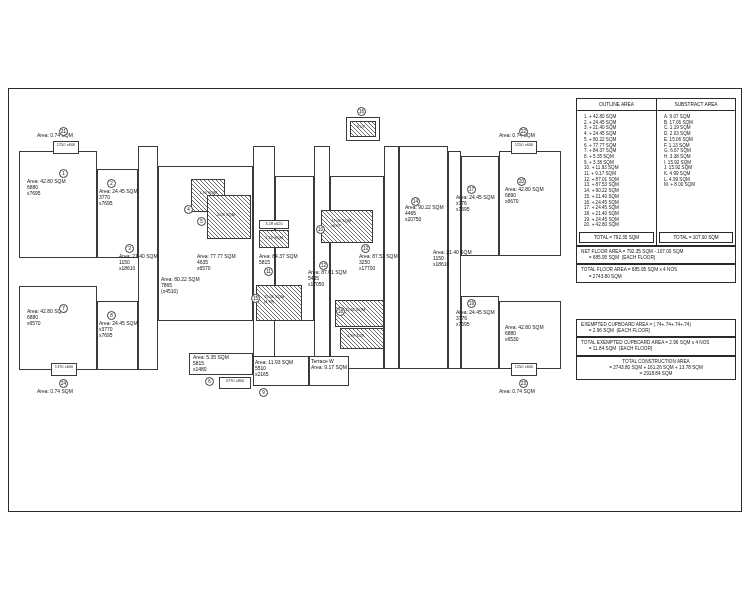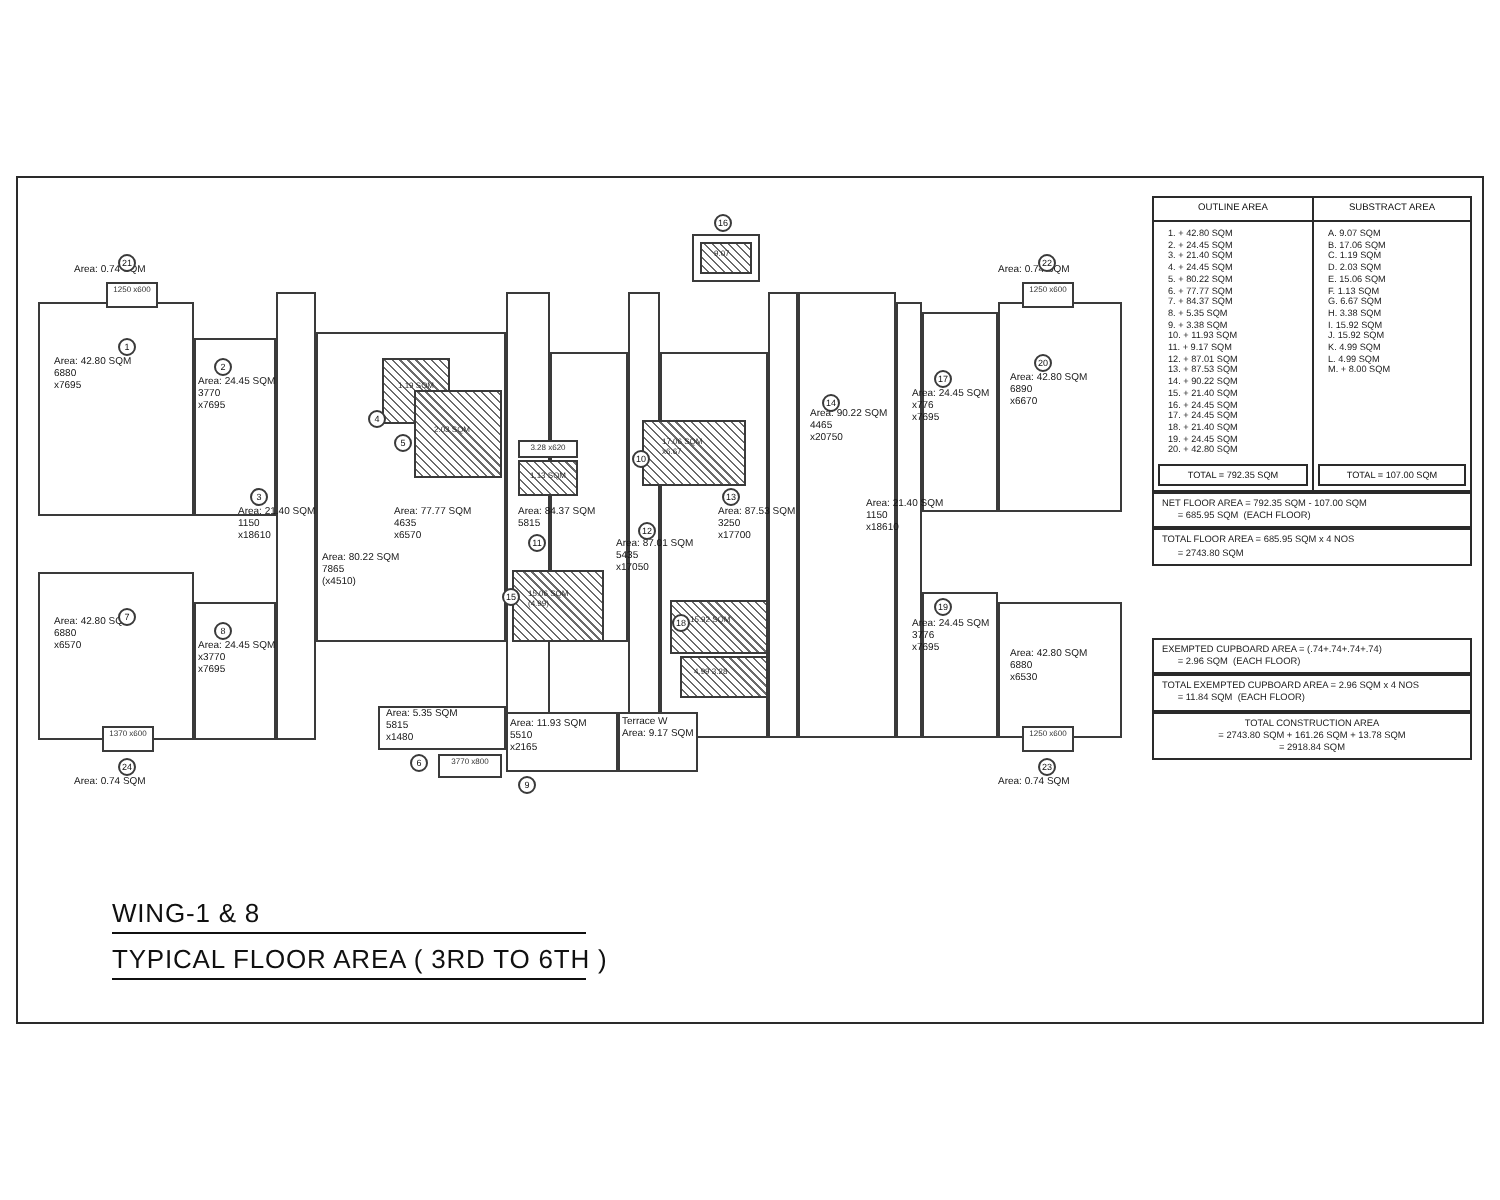--- a/index.html
+++ b/index.html
@@ -292,19 +292,15 @@
             <div>      = 11.84 SQM  (EACH FLOOR)</div>
           </div>
           <div class="note center">
             <div>TOTAL CONSTRUCTION AREA</div>
             <div>= 2743.80 SQM + 161.26 SQM + 13.78 SQM</div>
             <div>= 2918.84 SQM</div>
           </div>
         </div>
     </div>
 
-    <div class="title-block">
-      <div class="title-line">WING-1 &amp; 8</div>
-      <div class="title-line">TYPICAL FLOOR AREA ( 3RD TO 6TH )</div>
-    </div>
 
   </div>
 </div>
 
 </body></html>

